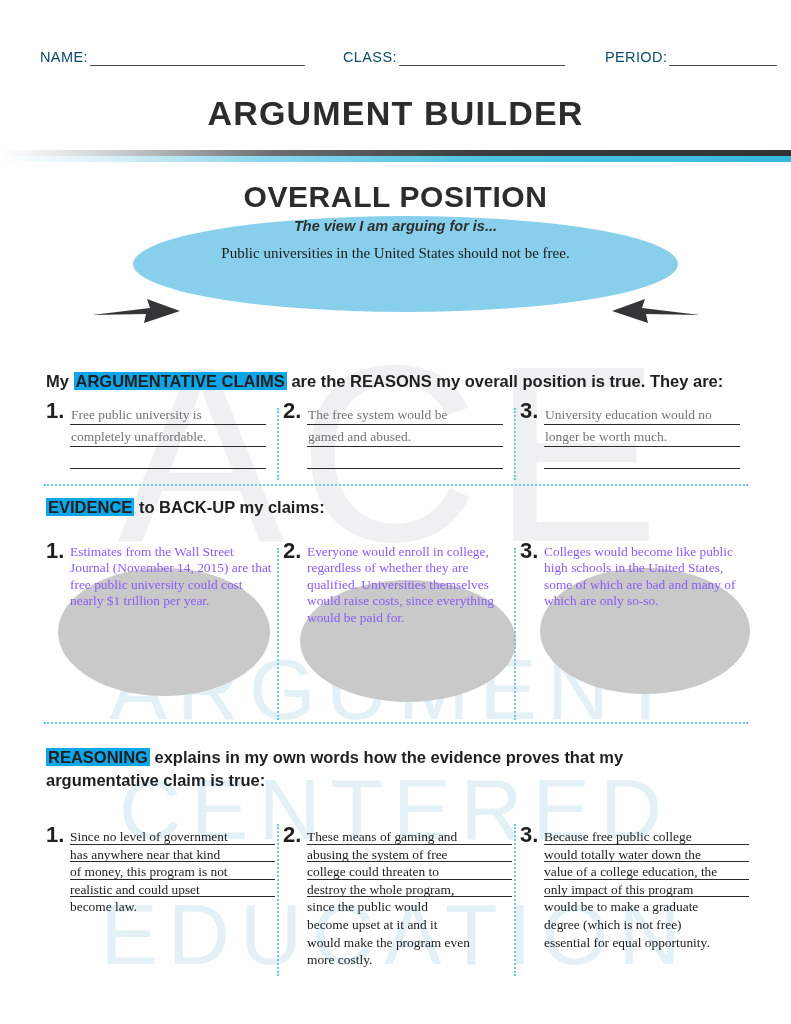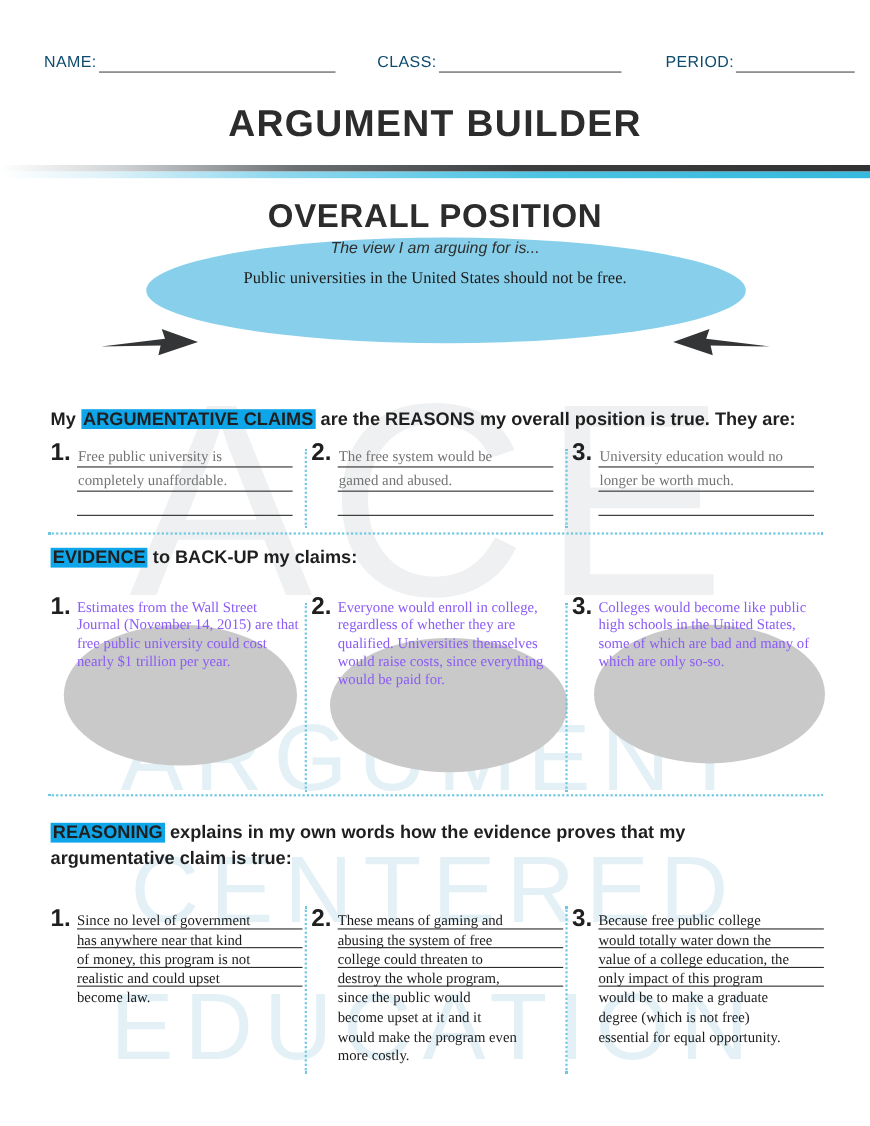--- a/index.html
+++ b/index.html
@@ -65,21 +65,21 @@
   #op-title{
     position:absolute;top:180px;left:0;width:791px;text-align:center;z-index:5;
     font-size:30px;font-weight:700;letter-spacing:.6px;color:#2c2c2c;
   }
   #oval{
     position:absolute;left:133px;top:216px;width:545px;height:96px;
     background:#87CFEA;border-radius:50%;z-index:2;
   }
   #op-prompt{
     position:absolute;top:218px;left:0;width:791px;text-align:center;z-index:6;
-    font-size:14.5px;font-style:italic;font-weight:400;color:#2f2f2f;
+    font-size:14.5px;font-style:italic;font-weight:700;color:#2f2f2f;
     font-family:"Liberation Sans",sans-serif;
   }
   #op-answer{
     position:absolute;top:245px;left:0;width:791px;text-align:center;z-index:6;
     font-size:15px;color:#1b1b1b;font-family:Liberation Serif, serif;
   }
   .arrow{position:absolute;z-index:6;}
   .arrow svg{display:block;}
   #arrow-left{left:92px;top:297px;}
   #arrow-right{left:610px;top:297px;}

